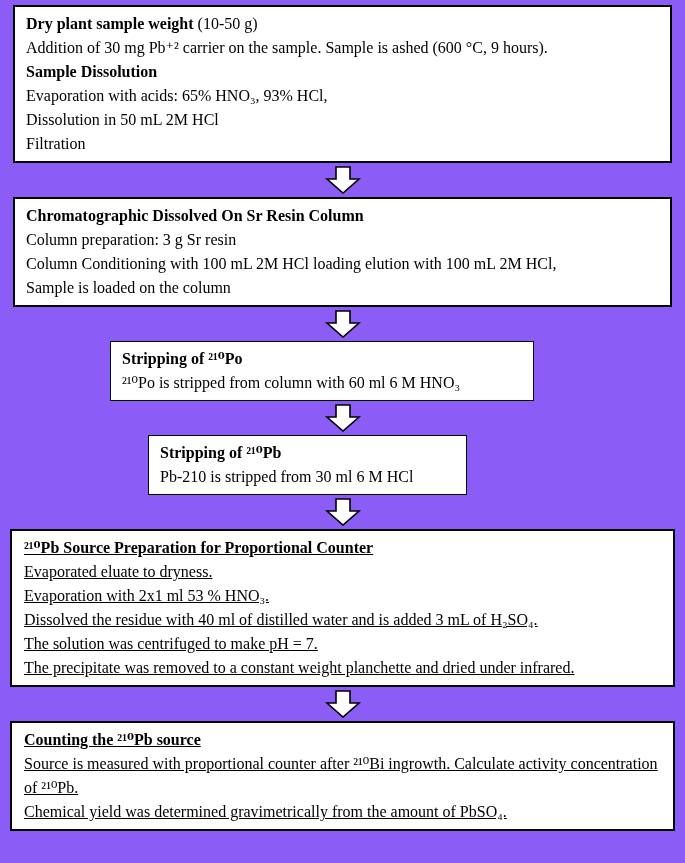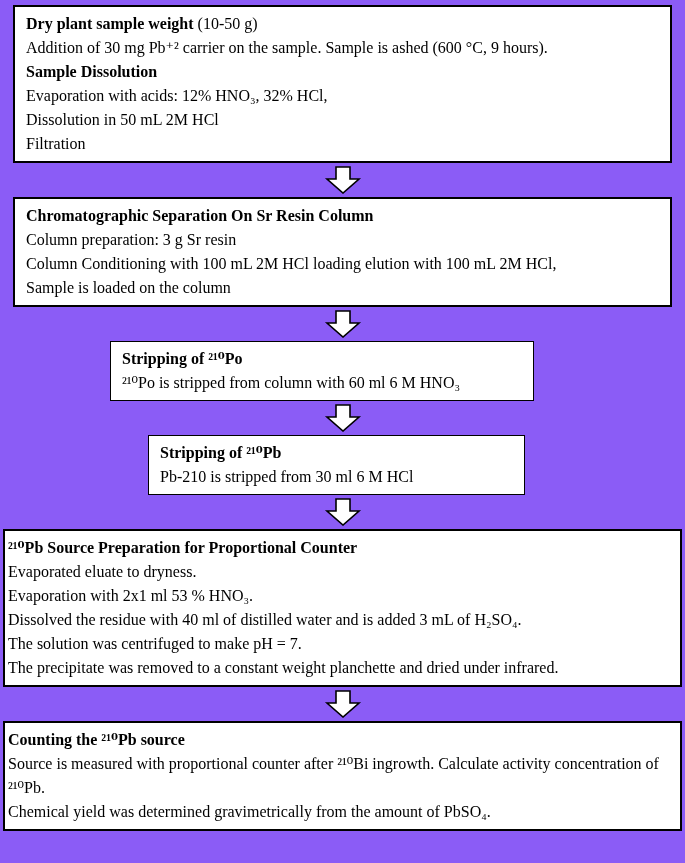--- a/index.html
+++ b/index.html
@@ -16,55 +16,55 @@
     line-height: 24px;
     padding-top: 5px;
     overflow: hidden;
   }
   .box {
     border: 2px solid #000000;
     background: #ffffff;
     padding: 5px 11px;
   }
   .box.full-a { margin: 0 13px; }
-  .box.full-b { margin: 0 3px; padding: 5px 3px; }
+  .box.full-b { margin: 0 10px; padding: 5px 12px; text-decoration: underline; }
   .box.narrow-a { margin-left: 110px; width: 424px; border-width: 1px; }
-  .box.narrow-b { margin-left: 148px; width: 377px; border-width: 1px; }
+  .box.narrow-b { margin-left: 148px; width: 319px; border-width: 1px; }
   .line { white-space: normal; }
   .bold { font-weight: bold; }
   .arrow-row {
     height: 34px;
     display: flex;
     justify-content: center;
     align-items: center;
   }
   .arrow-row svg { display: block; }
 </style>
 </head>
 <body>
 
 <div class="page">
 
   <div class="box full-a">
     <div class="line"><span class="bold">Dry plant sample weight </span><span>(10-50 g)</span></div>
     <div class="line">Addition of 30 mg Pb⁺² carrier on the sample. Sample is ashed (600 °C, 9 hours).</div>
     <div class="line bold">Sample Dissolution</div>
-    <div class="line">Evaporation with acids: 12% HNO₃, 32% HCl,</div>
+    <div class="line">Evaporation with acids: 65% HNO₃, 93% HCl,</div>
     <div class="line">Dissolution in 50 mL 2M HCl</div>
     <div class="line">Filtration</div>
   </div>
 
   <div class="arrow-row">
     <svg width="38" height="28" viewBox="0 0 38 28">
         <polygon points="12,1 26,1 26,13 35,13 19,27 3,13 12,13" fill="#ffffff" stroke="#000000" stroke-width="1.6"></polygon>
       </svg>
   </div>
 
   <div class="box full-a">
-    <div class="line bold">Chromatographic Separation On Sr Resin Column</div>
+    <div class="line bold">Chromatographic Dissolved On Sr Resin Column</div>
     <div class="line">Column preparation: 3 g Sr resin</div>
     <div class="line">Column Conditioning with 100 mL 2M HCl loading elution with 100 mL 2M HCl,</div>
     <div class="line">Sample is loaded on the column</div>
   </div>
 
   <div class="arrow-row">
     <svg width="38" height="28" viewBox="0 0 38 28">
         <polygon points="12,1 26,1 26,13 35,13 19,27 3,13 12,13" fill="#ffffff" stroke="#000000" stroke-width="1.6"></polygon>
       </svg>
   </div>

